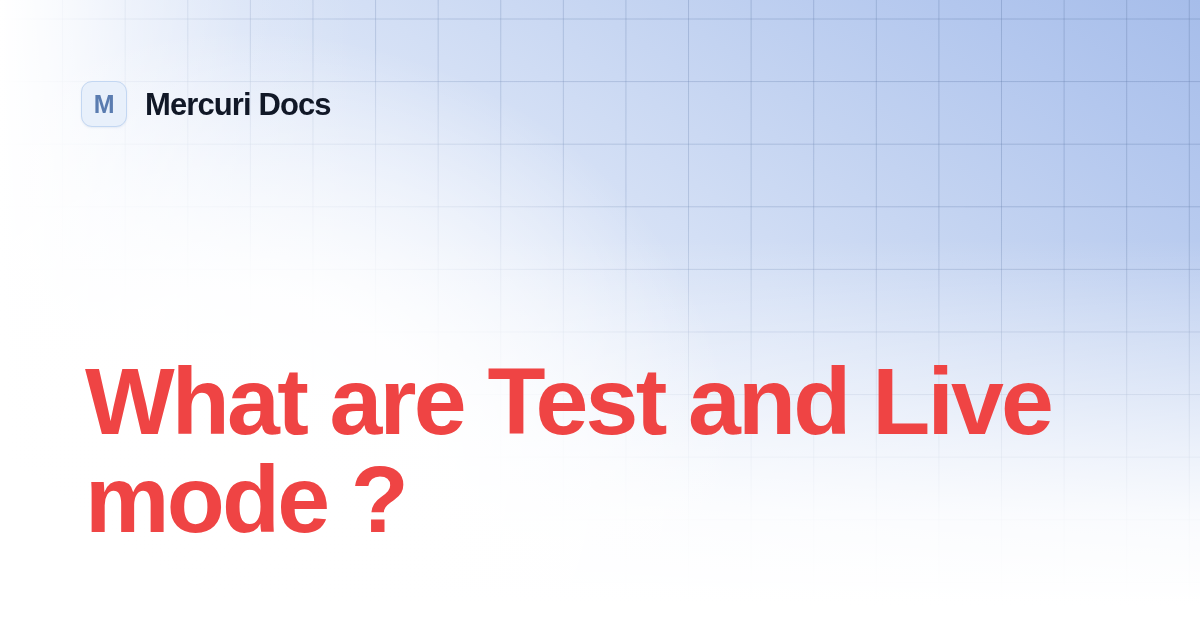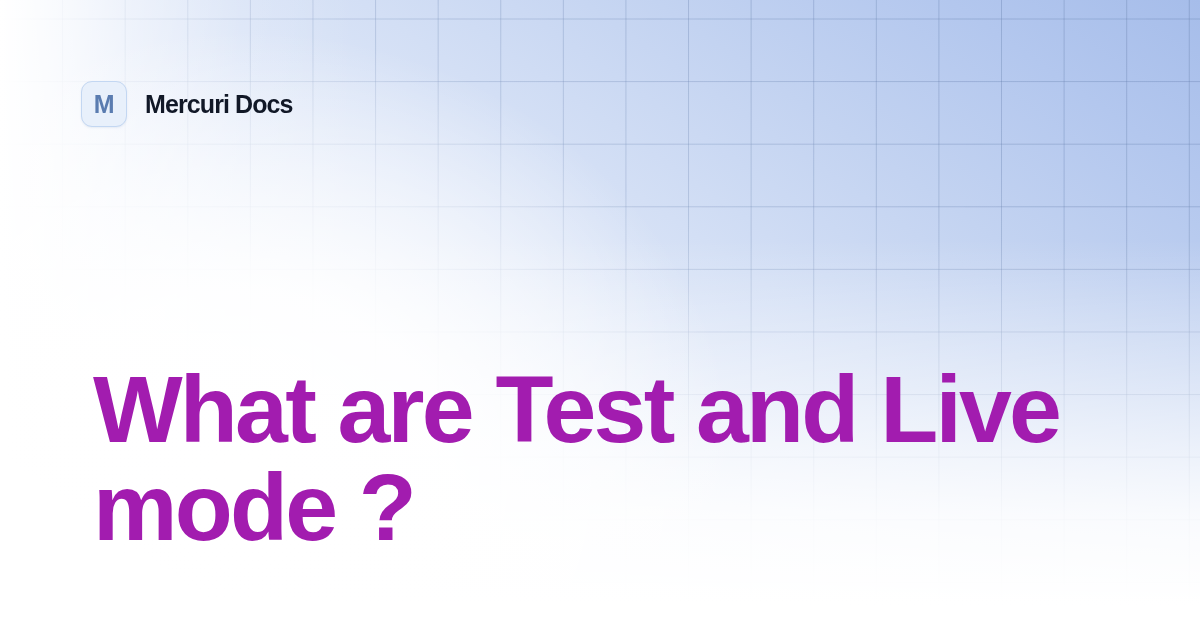--- a/index.html
+++ b/index.html
@@ -144,40 +144,40 @@
     font-family: "Liberation Sans", sans-serif;
     font-size: 25px;
     font-weight: bold;
     color: #5a7cb0;
     line-height: 1;
     letter-spacing: -0.3px;
   }
 
   .brand-name {
     font-family: "Liberation Sans", sans-serif;
-    font-size: 25px;
+    font-size: 31px;
     font-weight: bold;
     color: #111827;
     letter-spacing: -0.9px;
     white-space: nowrap;
     line-height: 1;
   }
 
   .headline {
     position: absolute;
     left: 81px;
     top: 348px;
     width: 1040px;
     font-family: "Liberation Sans", sans-serif;
     font-size: 95px;
     font-weight: bold;
     line-height: 98px;
     letter-spacing: -2.8px;
-    color: #a21caf;
-    margin: 12px;
+    color: #ef4444;
+    margin: 4px;
   }
 </style>
 </head>
 <body>
 
 <div class="og-card">
 
   <div class="bg-base"></div>
   <div class="bg-wash"></div>
   <div class="bg-grid"></div>

